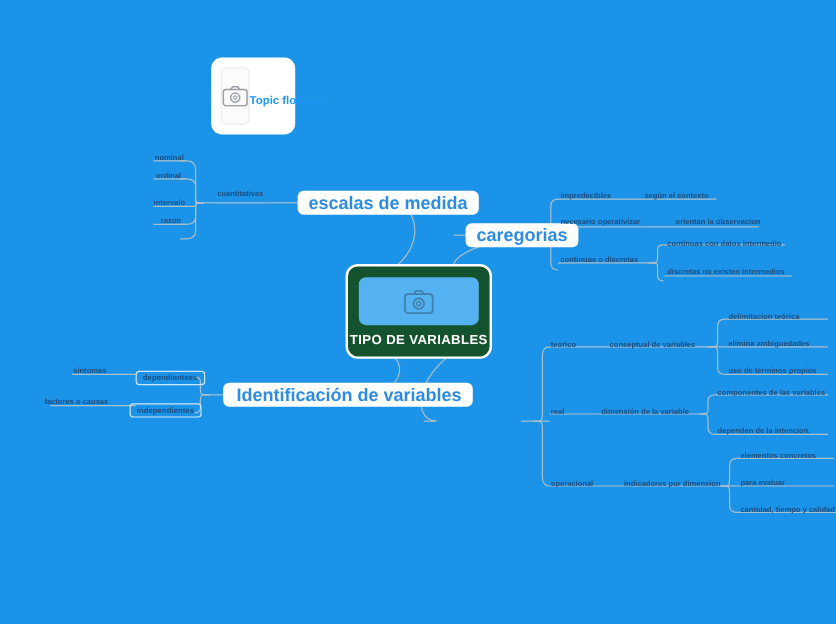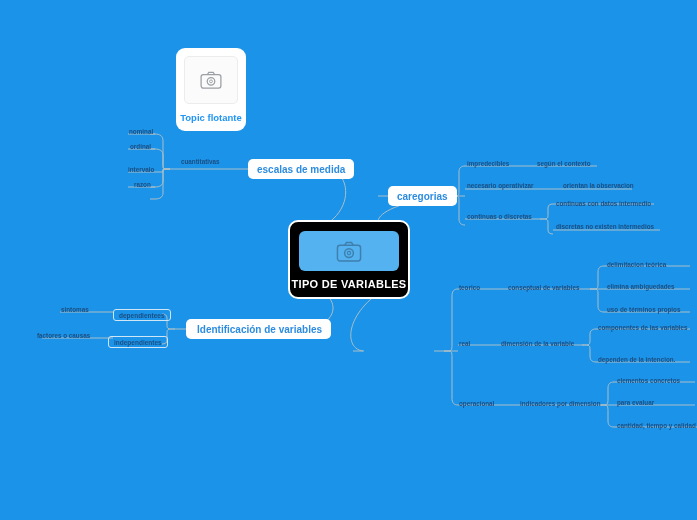--- a/index.html
+++ b/index.html
@@ -23,21 +23,21 @@
     left: 0; top: 0;
     width: 697px;
     height: 520px;
     pointer-events: none;
   }
 
   
   .central {
     position: absolute;
     box-sizing: border-box;
-    background: #000000;
+    background: #14532d;
     border: 2px solid #ffffff;
     border-radius: 10px;
     display: flex;
     flex-direction: column;
     align-items: center;
     justify-content: flex-start;
     padding: 9px 9px 7px 9px;
   }
   .central .thumb {
     width: 100%;
@@ -58,21 +58,21 @@
   }
 
   
   .float-card {
     position: absolute;
     box-sizing: border-box;
     background: #ffffff;
     border-radius: 9px;
     padding: 8px;
     display: flex;
-    flex-direction: column;
+    flex-direction: row;
     align-items: center;
   }
   .float-card .thumb {
     width: 100%;
     height: 48px;
     background: #fbfbfb;
     border: 1px solid #ececec;
     border-radius: 5px;
     box-sizing: border-box;
     display: flex;
@@ -87,21 +87,21 @@
     white-space: nowrap;
   }
 
   
   .pill {
     position: absolute;
     box-sizing: border-box;
     background: #ffffff;
     border-radius: 5px;
     color: #2d8ce0;
-    font-size: 10px;
+    font-size: 15px;
     font-weight: bold;
     display: flex;
     align-items: center;
     justify-content: center;
     padding: 0 9px;
     white-space: nowrap;
     height: 20px;
   }
 
   

